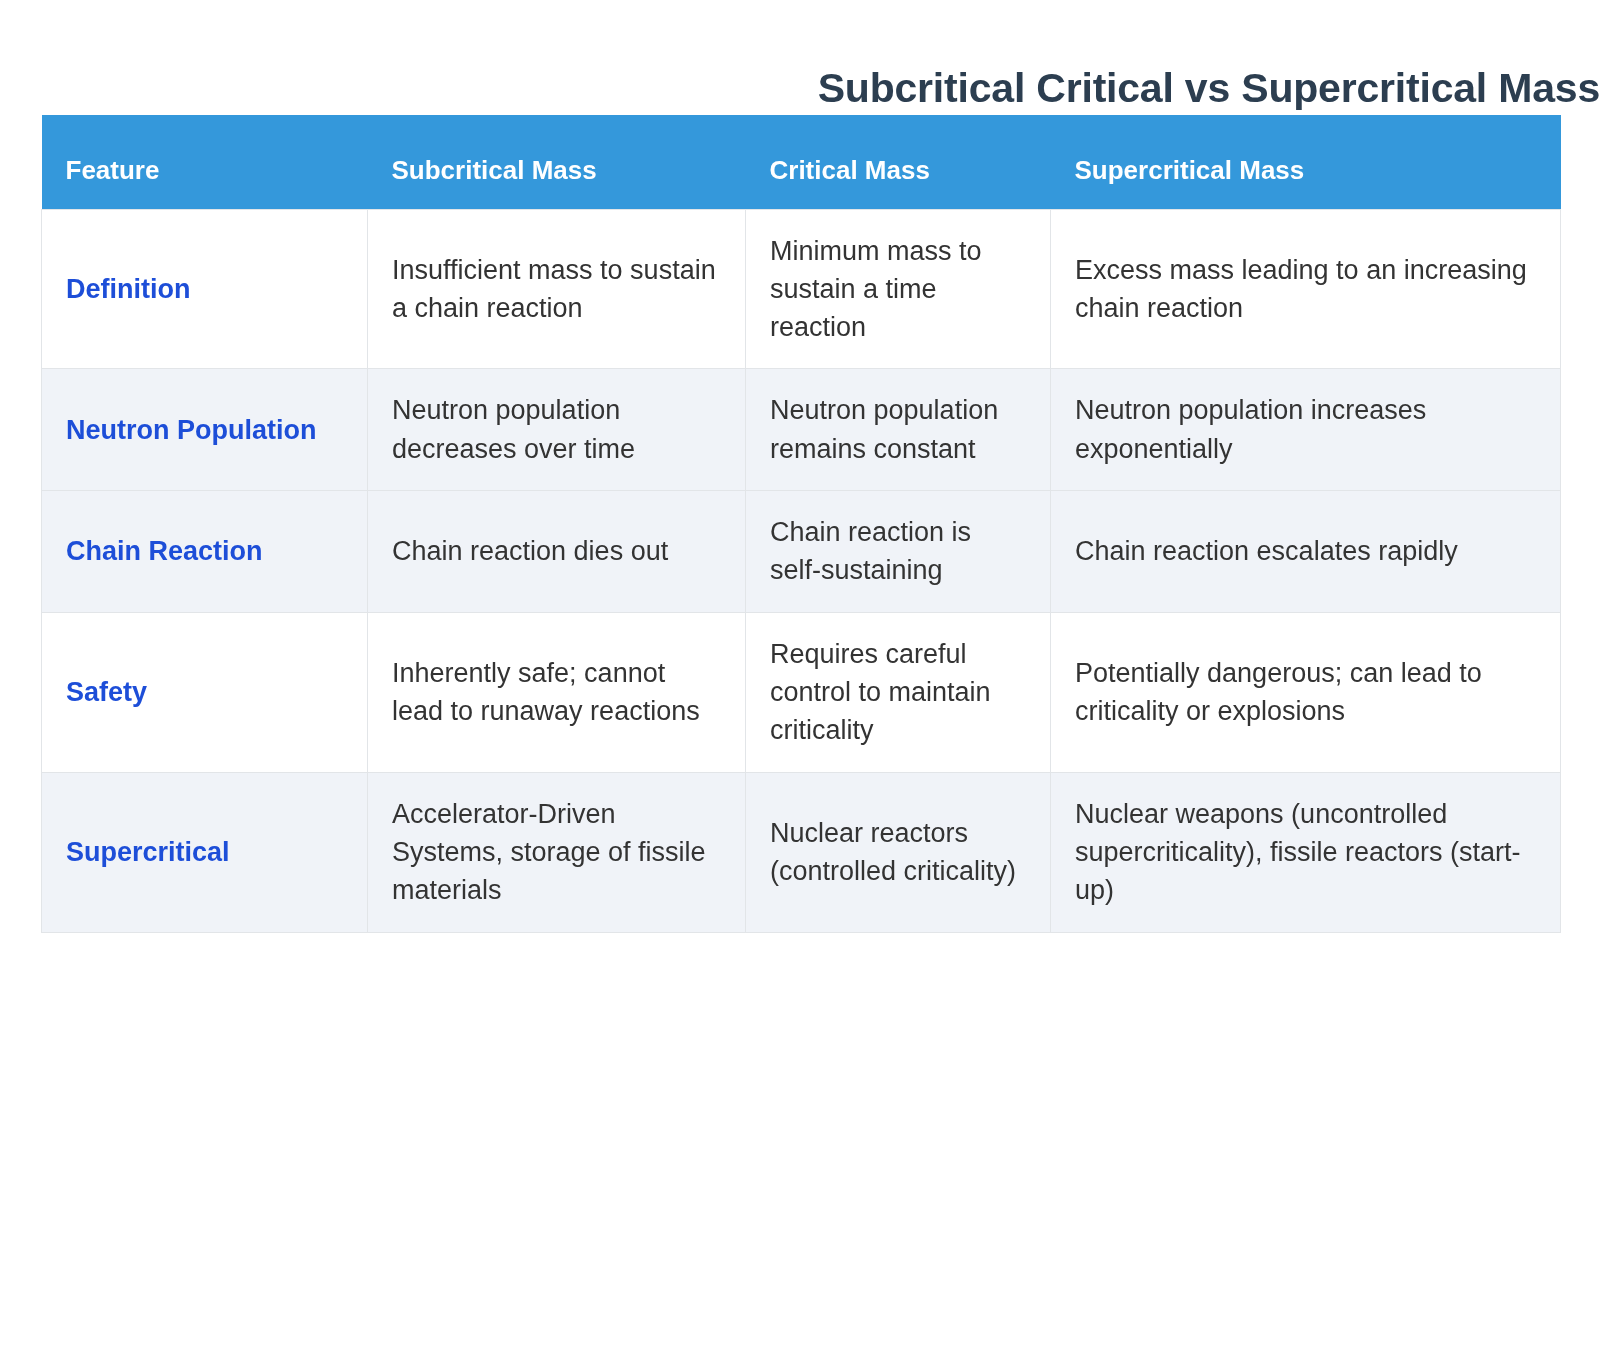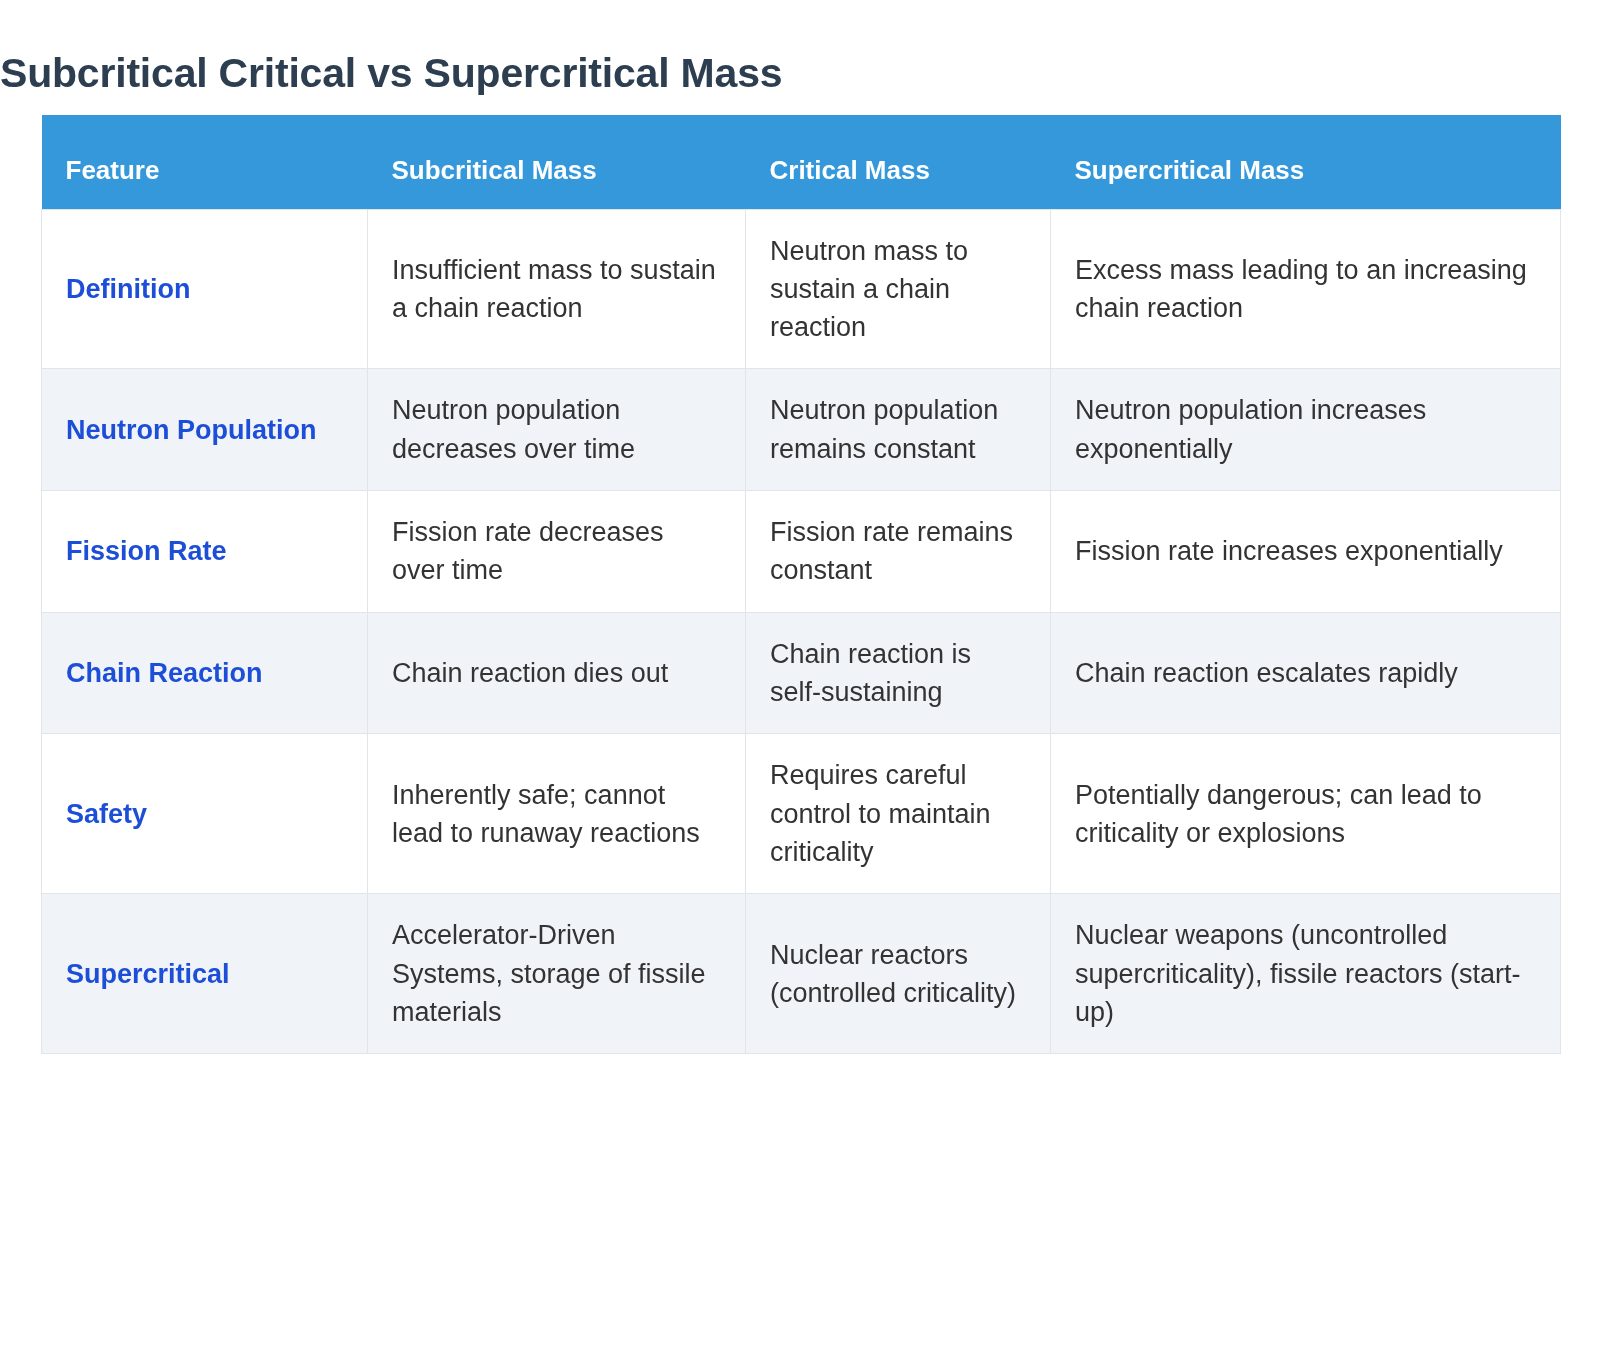--- a/index.html
+++ b/index.html
@@ -14,27 +14,27 @@
     overflow: hidden;
   }
   .page {
     width: 1600px;
     height: 1352px;
     box-sizing: border-box;
     position: relative;
     background: #ffffff;
   }
   .page-title {
-    text-align: left;
+    text-align: right;
     font-size: 41px;
     font-weight: bold;
     color: #2c3e50;
     letter-spacing: -0.2px;
     margin: 0;
-    padding: 49px 0 0 0;
+    padding: 64px 0 0 0;
     line-height: 1.2;
   }
   .table-wrap {
     position: absolute;
     left: 41px;
     top: 115px;
     width: 1519px;
   }
   table.cmp {
     border-collapse: collapse;
@@ -98,37 +98,31 @@
           <th>Subcritical Mass</th>
           <th>Critical Mass</th>
           <th>Supercritical Mass</th>
         </tr>
       </thead>
       <tbody>
 
         <tr>
           <td class="feature">Definition</td>
           <td>Insufficient mass to sustain a chain reaction</td>
-          <td>Neutron mass to sustain a chain reaction</td>
+          <td>Minimum mass to sustain a time reaction</td>
           <td>Excess mass leading to an increasing chain reaction</td>
         </tr>
 
         <tr class="alt">
           <td class="feature">Neutron Population</td>
           <td>Neutron population decreases over time</td>
           <td>Neutron population remains constant</td>
           <td>Neutron population increases exponentially</td>
         </tr>
 
-        <tr>
-          <td class="feature">Fission Rate</td>
-          <td>Fission rate decreases over time</td>
-          <td>Fission rate remains constant</td>
-          <td>Fission rate increases exponentially</td>
-        </tr>
 
         <tr class="alt">
           <td class="feature">Chain Reaction</td>
           <td>Chain reaction dies out</td>
           <td>Chain reaction is self-sustaining</td>
           <td>Chain reaction escalates rapidly</td>
         </tr>
 
         <tr>
           <td class="feature">Safety</td>

